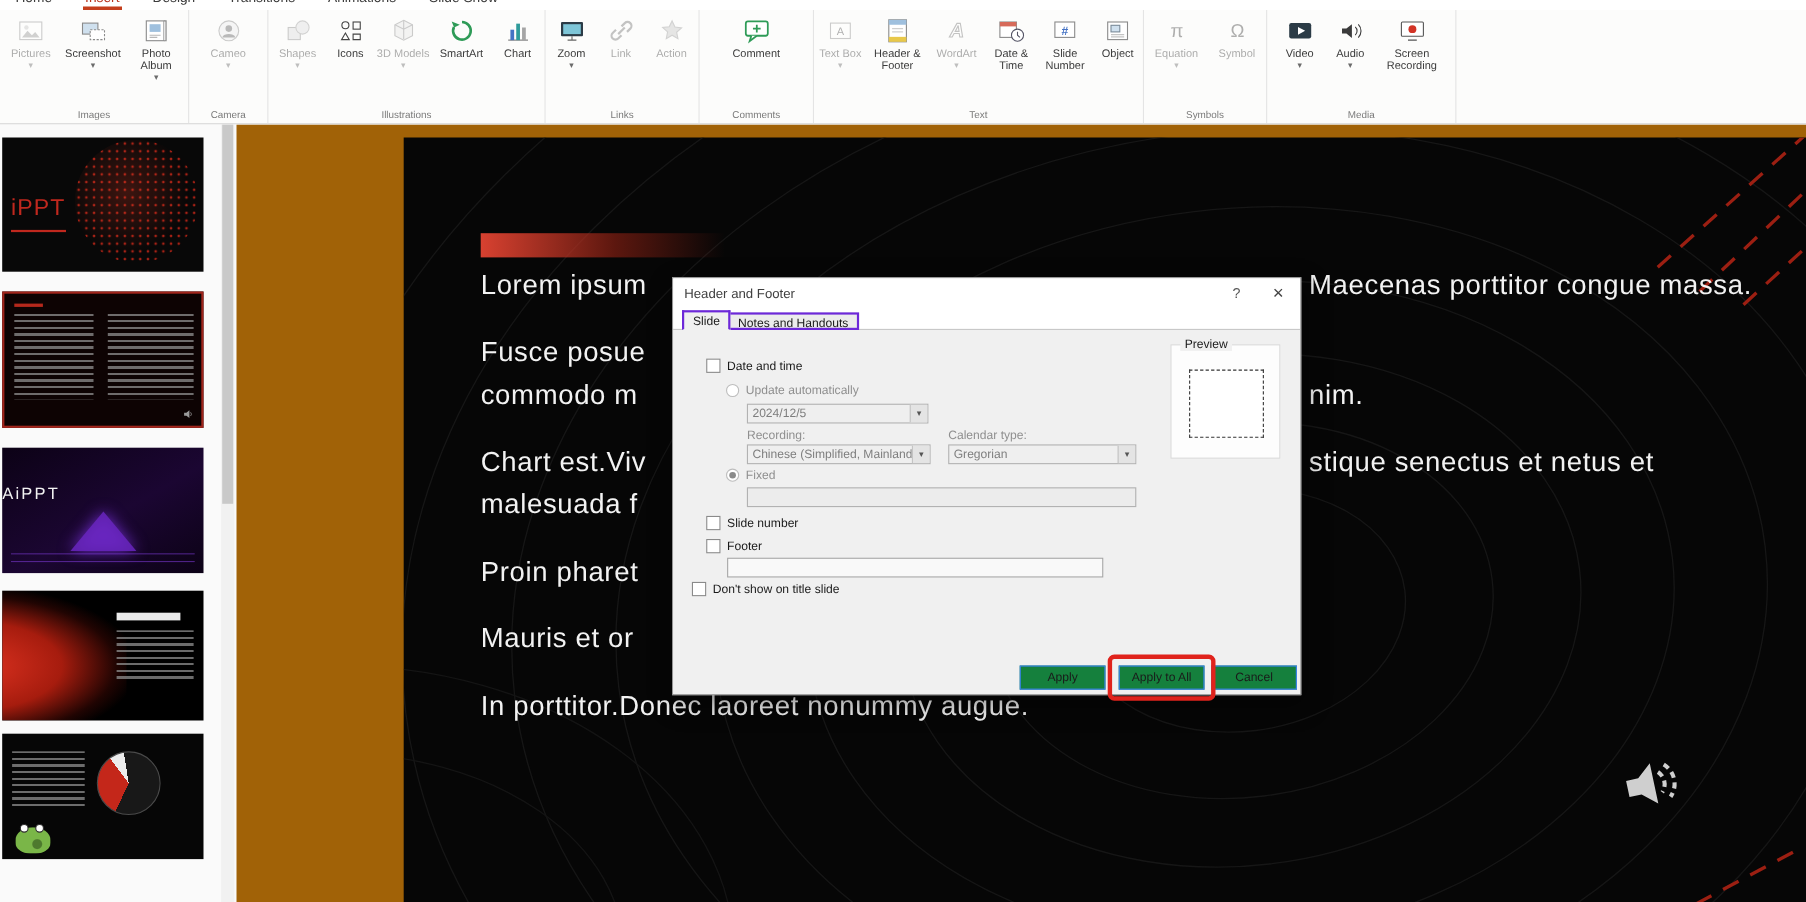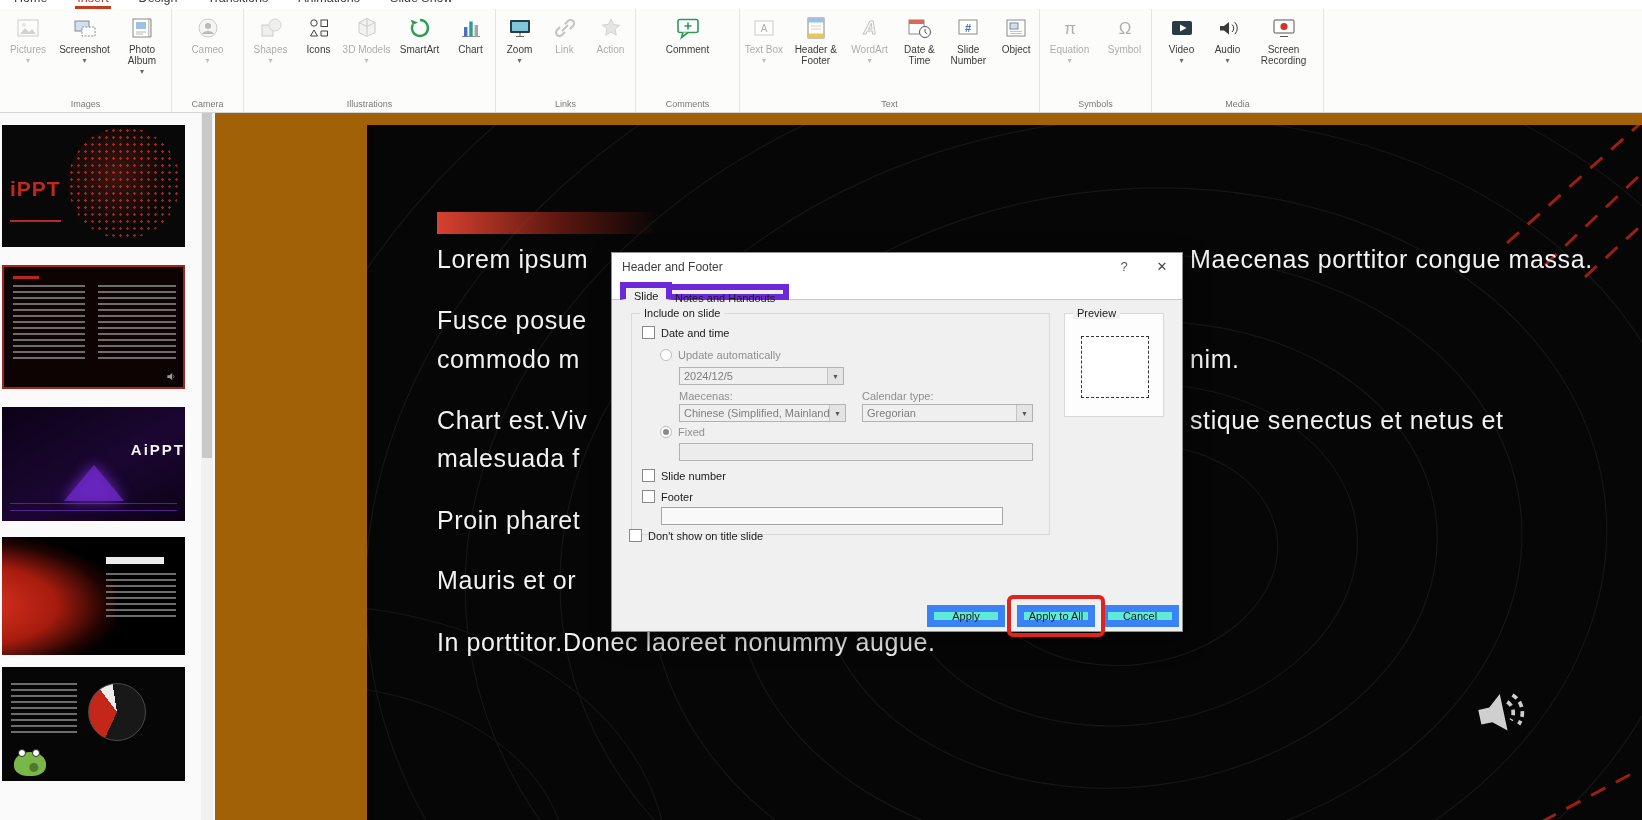--- a/index.html
+++ b/index.html
@@ -30,30 +30,30 @@
   .content{position:absolute;top:113px;left:0;right:0;bottom:0;overflow:hidden}
   .thumb-panel{position:absolute;left:0;top:0;width:215px;bottom:0;background:#fafafa}
   .vscroll{position:absolute;right:2px;top:0;width:12px;bottom:0;background:#f1f1f1}
   .vscroll .vthumb{position:absolute;left:1px;top:0;width:10px;height:345px;background:#c9c9c9}
   .thumb{position:absolute;left:2px;width:183px;background:#080808;overflow:hidden}
   .t1{top:12px;height:122px}
   .t2{top:152px;height:124px;border:2px solid #a1251c;background:#0d0303}
   .t3{top:294px;height:114px;background:linear-gradient(150deg,#0c0216,#1b0632 55%,#0c0216)}
   .t4{top:424px;height:118px;background:#000}
   .t5{top:554px;height:114px;background:#060606}
-  .t1-brand{position:absolute;left:8px;top:52px;color:#c0281e;font-weight:bold;font-size:21px;letter-spacing:1px;border-bottom:2px solid #c0281e;padding-bottom:19px}
+  .t1-brand{position:absolute;left:8px;top:52px;color:#c0281e;font-weight:normal;font-size:21px;letter-spacing:1px;border-bottom:2px solid #c0281e;padding-bottom:8px}
   .t1-sphere{position:absolute;left:66px;top:2px;width:112px;height:112px;border-radius:50%;
     background-image:radial-gradient(circle at 42% 42%,rgba(255,70,45,.22),transparent 62%),radial-gradient(rgba(195,38,24,.85) 1px,transparent 1.5px);
     background-size:100% 100%,7px 7px}
   .bars{background:repeating-linear-gradient(to bottom,#8f8f8f 0 2px,transparent 2px 6px);opacity:.75}
   .t2 .colL{position:absolute;left:9px;top:18px;width:72px;height:78px}
   .t2 .colR{position:absolute;left:94px;top:18px;width:78px;height:78px}
   .t2 .redmark{position:absolute;left:9px;top:9px;width:26px;height:3px;background:#b5281c}
   .t2 .mini-speaker{position:absolute;right:6px;bottom:5px;width:11px;height:11px}
-  .t3-brand{position:absolute;left:0;right:0;top:34px;text-align:right;color:#f2f2f2;font-size:15px;letter-spacing:2px;font-weight:bold}
+  .t3-brand{position:absolute;left:0;right:0;top:34px;text-align:left;color:#f2f2f2;font-size:15px;letter-spacing:2px;font-weight:normal}
   .t3-tri{position:absolute;left:50%;top:58px;transform:translateX(-50%);width:0;height:0;
     border-left:30px solid transparent;border-right:30px solid transparent;border-bottom:36px solid rgba(104,38,190,.85);
     filter:drop-shadow(0 0 7px #7b2fe0)}
   .t3-line{position:absolute;left:8px;right:8px;height:1px;background:rgba(130,60,220,.55)}
   .t4-wave{position:absolute;left:0;top:0;width:62%;height:100%;
     background:radial-gradient(ellipse at -28% 58%,#e23422 0%,#a61c0e 42%,rgba(130,18,9,.25) 66%,transparent 76%)}
   .t4-title{position:absolute;left:57%;top:20px;width:58px;height:7px;background:#ececec}
   .t4-body{position:absolute;left:57%;top:36px;width:70px;height:46px}
   .t5-body{position:absolute;left:9px;top:16px;width:66px;height:54px}
   .t5-pie{position:absolute;left:86px;top:16px;width:58px;height:58px;border-radius:50%;border:1px solid #4a4a4a;
@@ -74,38 +74,38 @@
   .speaker{position:absolute;left:1103px;top:558px;width:60px;height:60px;transform:rotate(-12deg)}
 
   
   .dlg{position:absolute;left:611px;top:252px;width:572px;height:380px;background:#f0f0f0;border:1px solid #8f8f8f;
     box-shadow:3px 8px 22px rgba(0,0,0,.45);z-index:40;font-size:11px;color:#1a1a1a}
   .dlg-titlebar{position:absolute;top:0;left:0;right:0;height:46px;background:#fff}
   .dlg-title{position:absolute;left:10px;top:7px;font-size:12px;color:#404040}
   .dlg-help{position:absolute;top:0;right:42px;width:32px;height:26px;display:flex;align-items:center;justify-content:center;color:#555;font-size:13px;cursor:pointer}
   .dlg-close{position:absolute;top:0;right:0;width:40px;height:26px;display:flex;align-items:center;justify-content:center;color:#444;font-size:13px;cursor:pointer}
   .dlg-body{position:absolute;left:0;right:0;top:46px;bottom:0;background:#f0f0f0;border-top:1px solid #c8c8c8}
-  .dtab{position:absolute;font-size:11px;padding:2px 8px;background:#ececec;border:6px solid #6d28d9;z-index:2;cursor:pointer}
+  .dtab{position:absolute;font-size:11px;padding:2px 8px;background:#ececec;border:2px solid #6d28d9;z-index:2;cursor:pointer}
   .dtab.active{background:#f0f0f0;border-bottom:1px solid #f0f0f0;z-index:3}
   .gbox{position:absolute;border:1px solid #d9d9d9}
   .gbox-label{position:absolute;top:-7px;left:8px;background:#f0f0f0;padding:0 4px;white-space:nowrap}
   .chk,.rad{position:absolute;display:flex;align-items:center;gap:6px;cursor:pointer;white-space:nowrap}
   .chk .box{width:13px;height:13px;background:#fff;border:1px solid #8a8a8a;flex:0 0 auto}
   .rad .circ{width:12px;height:12px;border-radius:50%;background:#fff;border:1px solid #9a9a9a;flex:0 0 auto;position:relative}
   .rad .circ.sel::after{content:"";position:absolute;left:2px;top:2px;width:6px;height:6px;border-radius:50%;background:#8a8a8a}
   .dis{color:#8f8f8f}
   .dis .circ{border-color:#bdbdbd}
   .dlabel{position:absolute;white-space:nowrap}
   .combo{position:absolute;height:18px;background:#efefef;border:1px solid #b2b2b2;display:flex;align-items:center;padding-left:4px;color:#7e7e7e;cursor:pointer}
   .combo .cval{flex:1 1 auto;overflow:hidden;white-space:nowrap}
   .combo .carrow{flex:0 0 auto;width:16px;height:100%;background:#e4e4e4;border-left:1px solid #c4c4c4;display:flex;align-items:center;justify-content:center}
   .combo .carrow::after{content:"▼";font-size:7px;color:#555}
   .txt{position:absolute;height:18px;border:1px solid #b2b2b2;background:#ececec}
   .txt.en{background:#f9f9f9;border-color:#a5a5a5}
-  .dbtn{position:absolute;top:352px;width:78px;height:22px;background:#5eead4;border:7px solid #3b82f6;display:flex;align-items:center;justify-content:center;cursor:pointer}
+  .dbtn{position:absolute;top:352px;width:78px;height:22px;background:#15803d;border:1px solid #3b82f6;display:flex;align-items:center;justify-content:center;cursor:pointer}
   .ring{position:absolute;left:395px;top:342px;width:98px;height:42px;border:4px solid #e0231c;border-radius:6px;pointer-events:none;z-index:5}
 </style>
 </head>
 <body>
 
 <div class="app">
 
   <div class="tabstrip">
     <div class="tabs-inner">
       <span class="rtab">Home</span>
@@ -519,40 +519,37 @@
   <div class="dlg">
     <div class="dlg-titlebar">
       <div class="dlg-title">Header and Footer</div>
       <div class="dlg-help">?</div>
       <div class="dlg-close">✕</div>
     </div>
     <div class="dtab active" style="left:8px;top:29px;height:18px">Slide</div>
     <div class="dtab" style="left:49px;top:31px;height:16px">Notes and Handouts</div>
     <div class="dlg-body"></div>
 
-    <div class="gbox" style="left:19px;top:60px;width:419px;height:222px">
-      <div class="gbox-label">Include on slide</div>
-    </div>
 
     <div class="chk" style="left:30px;top:73px">
       <span class="box"></span>
       <span>Date and time</span>
     </div>
 
     <div class="rad dis" style="left:48px;top:96px">
       <span class="circ"></span>
       <span>Update automatically</span>
     </div>
 
     <div class="combo" style="left:67px;top:114px;width:165px">
       <span class="cval">2024/12/5</span>
       <span class="carrow"></span>
     </div>
 
-    <div class="dlabel dis" style="left:67px;top:137px">Maecenas:</div>
+    <div class="dlabel dis" style="left:67px;top:137px">Recording:</div>
     <div class="dlabel dis" style="left:250px;top:137px">Calendar type:</div>
 
     <div class="combo" style="left:67px;top:151px;width:167px">
       <span class="cval">Chinese (Simplified, Mainland Ch...</span>
       <span class="carrow"></span>
     </div>
     <div class="combo" style="left:250px;top:151px;width:171px">
       <span class="cval">Gregorian</span>
       <span class="carrow"></span>
     </div>

